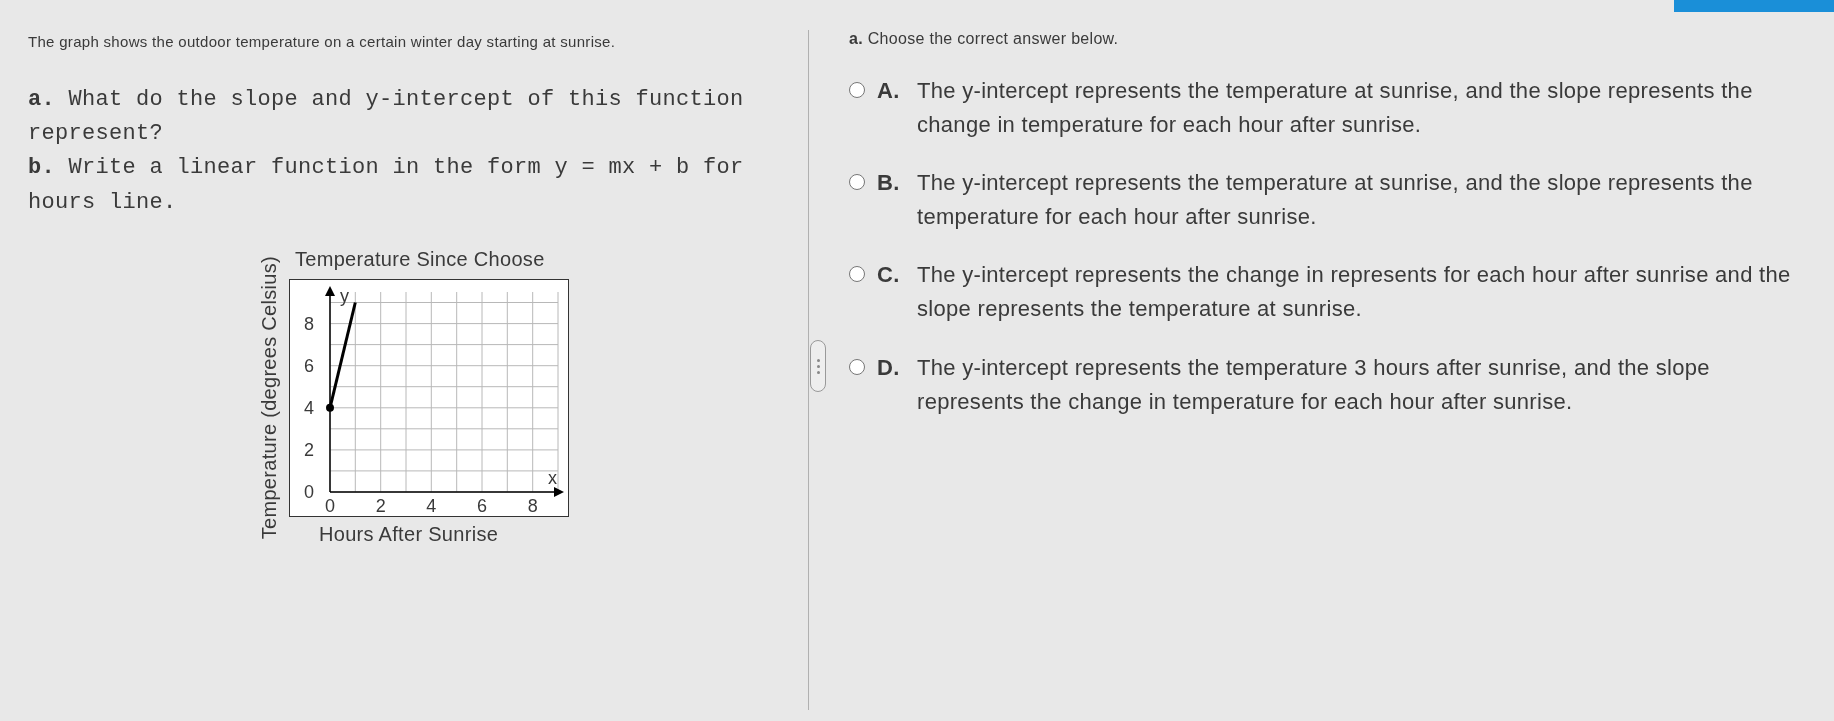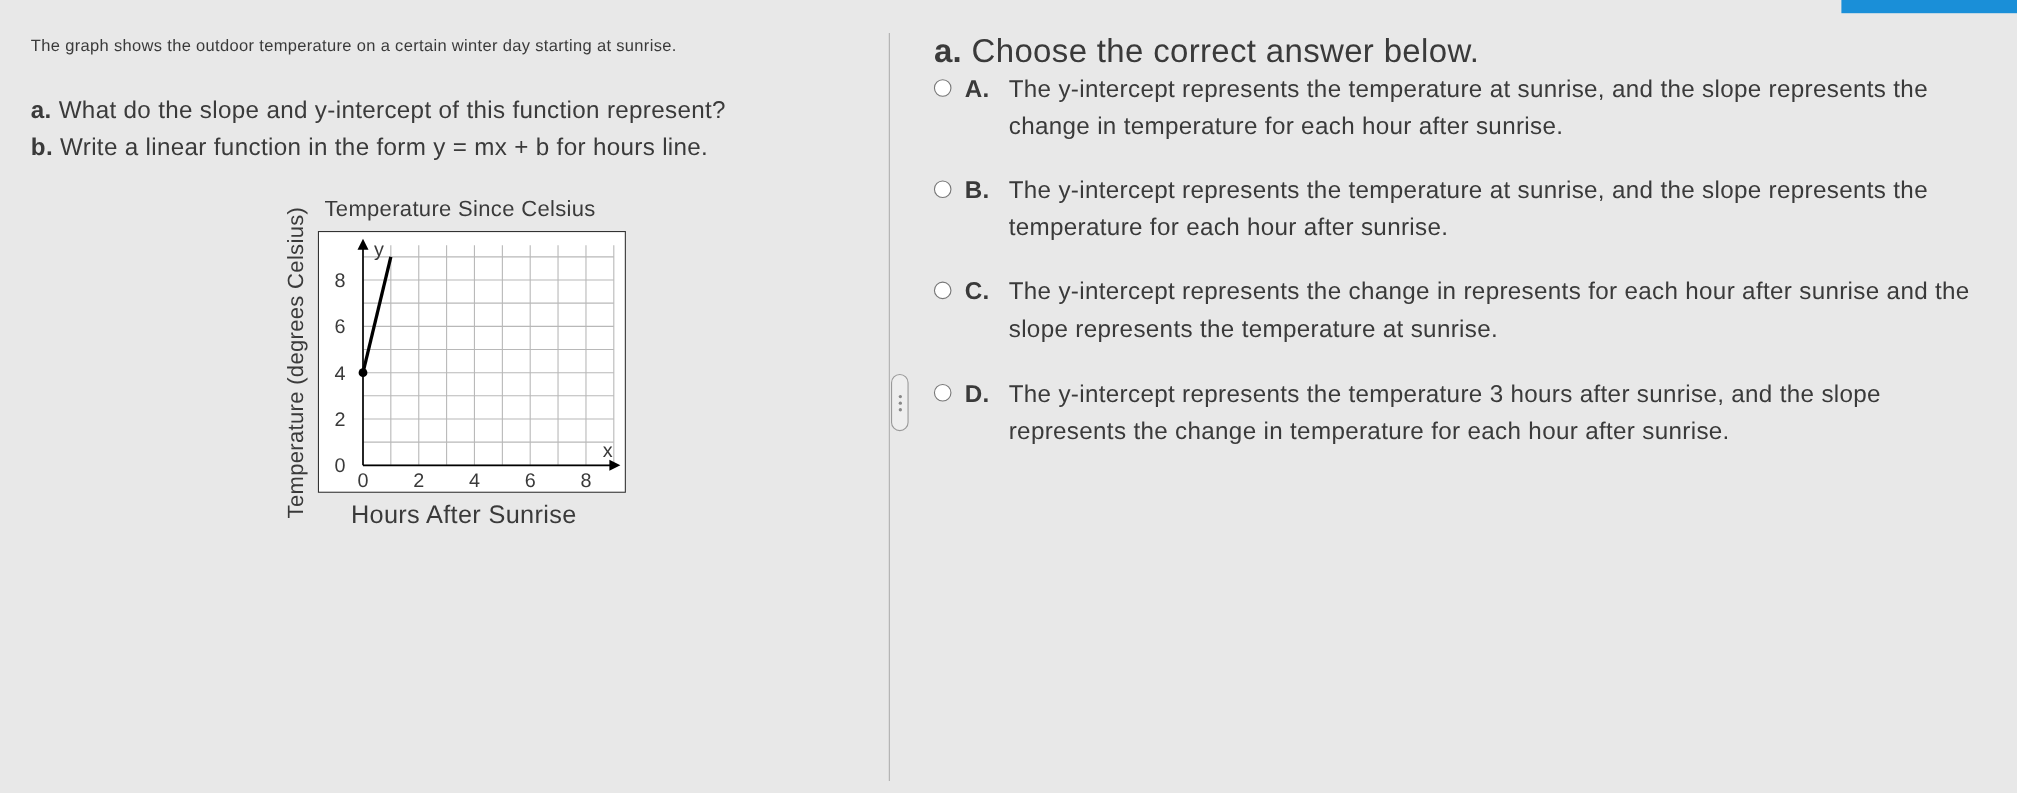--- a/index.html
+++ b/index.html
@@ -35,26 +35,28 @@
     color: #3a3a3a;
     line-height: 1.55;
     margin-bottom: 30px;
     letter-spacing: 0.3px;
   }
   .sub {
     font-size: 22px;
     color: #3a3a3a;
     line-height: 1.55;
     letter-spacing: 0.3px;
+    font-family: Liberation Mono, monospace;
   }
   .sub .label { font-weight: bold; }
   .prompt {
-    font-size: 30px;
-    color: #3a3a3a;
-    letter-spacing: 0.3px;
+    font-size: 16px;
+    color: #3a3a3a;
+    letter-spacing: 0.3px;
+    margin-bottom: 26px;
   }
   .options { }
   .option {
     display: flex;
     align-items: flex-start;
     gap: 12px;
     margin-bottom: 24px;
     font-size: 22px;
     color: #3a3a3a;
     line-height: 1.55;
@@ -106,21 +108,21 @@
     background: #fff;
     border: 1px solid #333;
   }
   .grid line { stroke: #b8b8b8; stroke-width: 1; }
   .axis line { stroke: #000; stroke-width: 1.5; }
   .data-line { stroke: #000; stroke-width: 3; fill: none; }
   .arrow { fill: #000; }
   .tick { font-size: 18px; fill: #3a3a3a; font-family: Arial; }
   .axlabel { font-size: 18px; fill: #3a3a3a; font-family: Arial; }
   .xlab {
-    font-size: 23px;
+    font-size: 20px;
     color: #3a3a3a;
     margin-top: 6px;
     margin-left: 30px;
     letter-spacing: 0.3px;
   }
   .handle {
     position: absolute;
     left: 810px;
     top: 340px;
     width: 16px;
@@ -156,21 +158,21 @@
     </p>
     <p class="sub">
       <span class="label">b.</span><span> Write a linear function in the form y = mx + b for hours line.</span>
     </p>
 
     <div class="graph-area">
       <div class="ylab-wrap">
         <div class="ylab">Temperature (degrees Celsius)</div>
       </div>
       <div class="chart-wrap">
-        <div class="chart-title">Temperature Since Celsius</div>
+        <div class="chart-title">Temperature Since Choose</div>
         <div class="chart">
           <svg width="280" height="238" viewBox="0 0 280 238">
 
             <g class="grid">
 
               <line x1="40" y1="12" x2="40" y2="212"></line>
               <line x1="65.3" y1="12" x2="65.3" y2="212"></line>
               <line x1="90.7" y1="12" x2="90.7" y2="212"></line>
               <line x1="116" y1="12" x2="116" y2="212"></line>
               <line x1="141.3" y1="12" x2="141.3" y2="212"></line>

